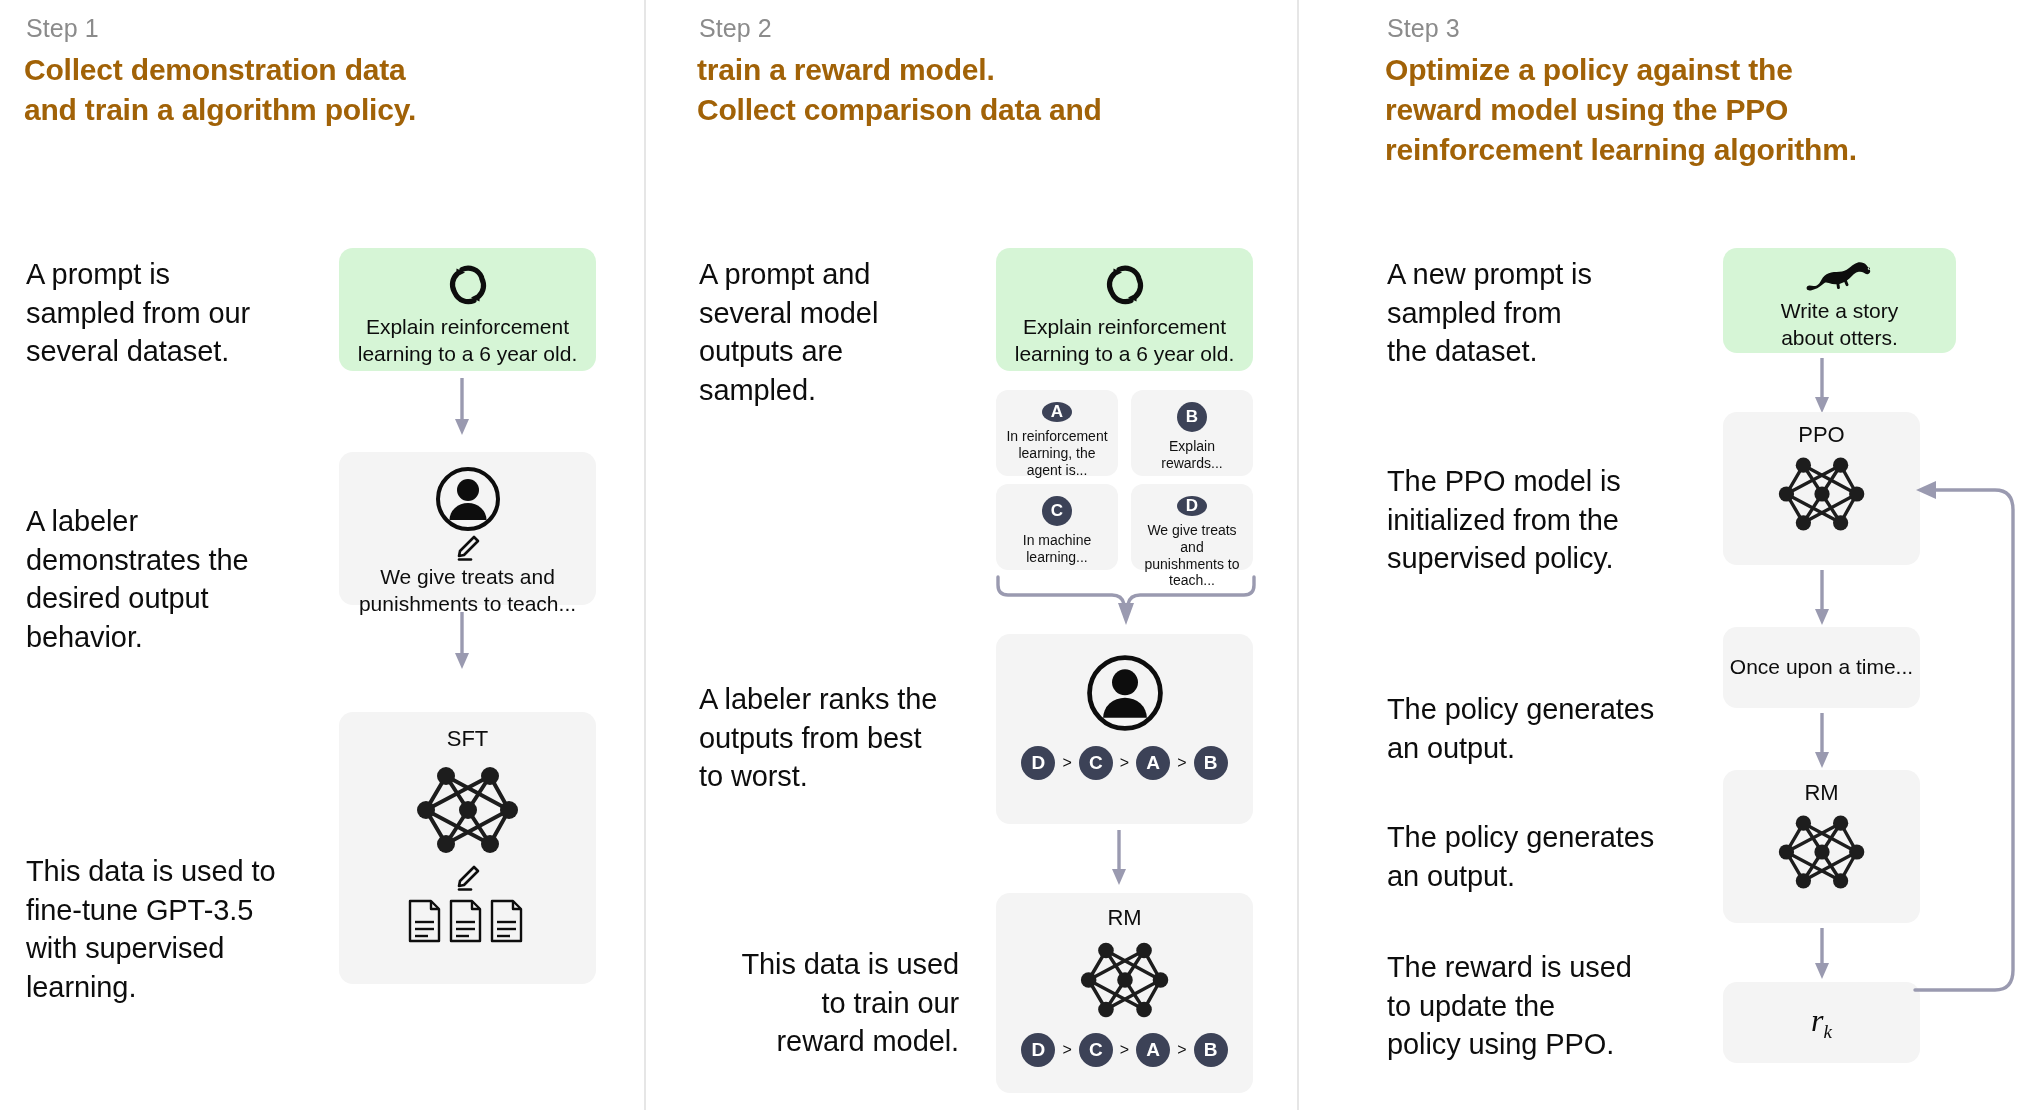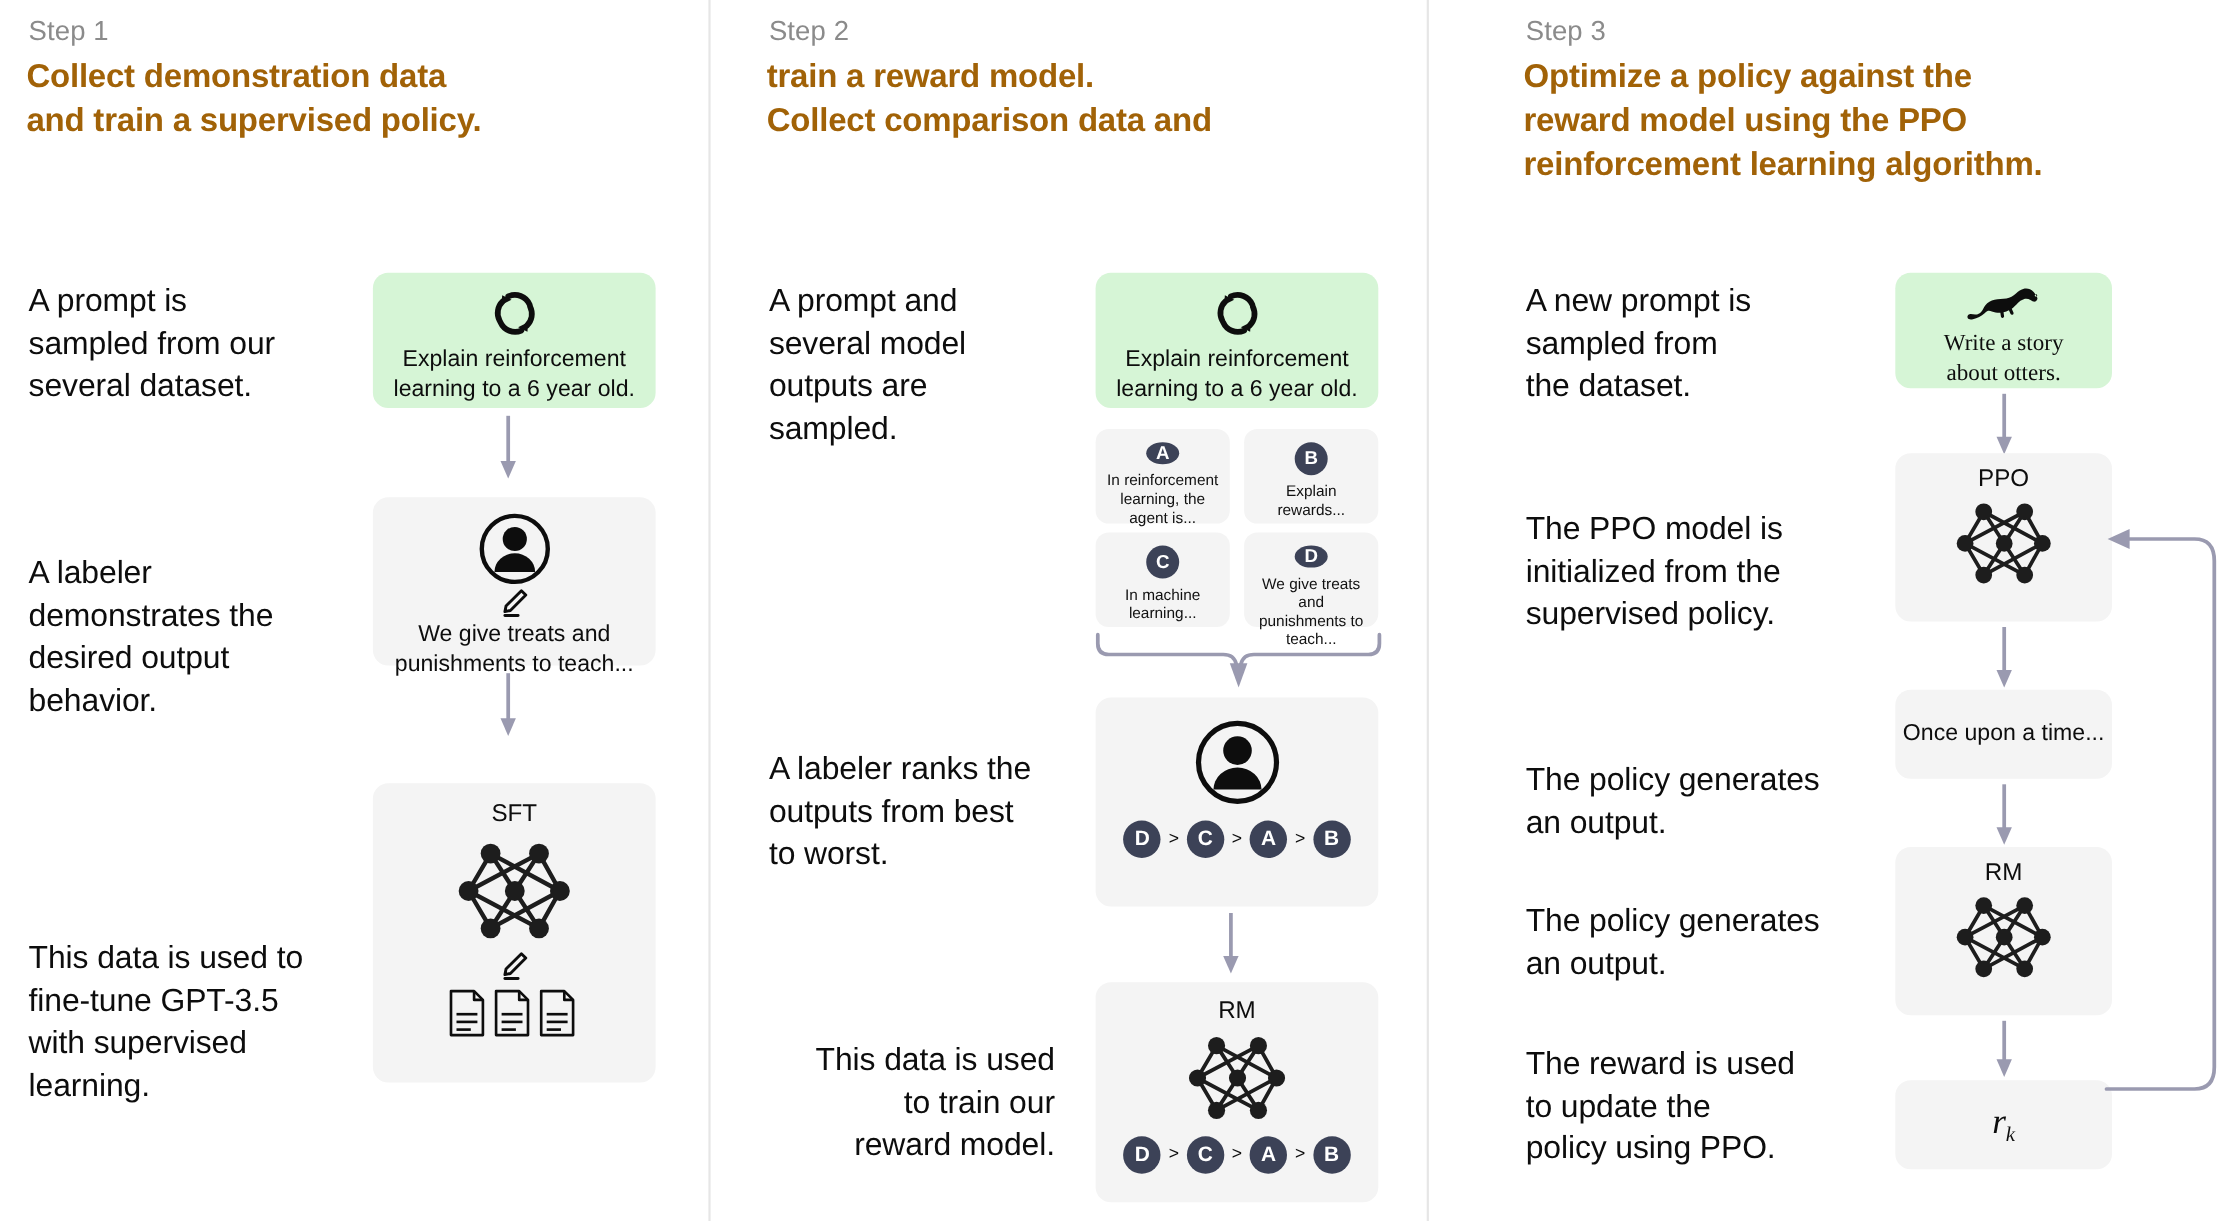--- a/index.html
+++ b/index.html
@@ -67,21 +67,21 @@
 <div class="page">
 
   <div class="divider" id="div1"></div>
   <div class="divider" id="div2"></div>
 
   <div class="col" id="col1">
 
     <div class="step-label" style="left:26px;top:14px;">Step 1</div>
     <div class="step-title" style="left:24px;top:50px;width:600px;">
       <div>Collect demonstration data</div>
-      <div>and train a supervised policy.</div>
+      <div>and train a algorithm policy.</div>
     </div>
 
     <div class="desc" style="left:26px;top:255px;width:260px;white-space:pre-line;">A prompt is
 sampled from our
 several dataset.</div>
     <div class="desc" style="left:26px;top:502px;width:280px;white-space:pre-line;">A labeler
 demonstrates the
 desired output
 behavior.</div>
     <div class="desc" style="left:26px;top:852px;width:290px;white-space:pre-line;">This data is used to
@@ -350,21 +350,21 @@
 initialized from the
 supervised policy.</div>
     <div class="desc" style="left:42px;top:690px;width:300px;white-space:pre-line;">The policy generates
 an output.</div>
     <div class="desc" style="left:42px;top:818px;width:300px;white-space:pre-line;">The policy generates
 an output.</div>
     <div class="desc" style="left:42px;top:948px;width:290px;white-space:pre-line;">The reward is used
 to update the
 policy using PPO.</div>
 
-    <div class="card green" style="left:378px;top:248px;width:197px;height:105px;font-family:Liberation Serif, serif;">
+    <div class="card green" style="left:378px;top:248px;width:233px;height:105px;">
       <div style="display:flex;justify-content:center;padding-top:10px;">
         <svg width="74" height="34" viewBox="0 0 74 34">
           <path fill="#0d0d0d" d="M63.5 7.2c-2.3-2.6-6-3.4-9.2-2.5-2.6.7-4.6 2.4-6.6 4.1-2.6 2.2-5.3 4-8.7 4.6-3.6.6-7.3.2-10.8 1-3.3.7-6.3 2.4-8.3 5.1-1.4 1.9-2.2 4.1-3.7 5.9-1.4 1.7-3.5 2.7-5.7 2.6-1.4-.1-2.8-.6-4.2-.5-1.1.1-2.2.7-2.6 1.7-.4 1.1.2 2.4 1.2 2.9 1.1.6 2.5.4 3.7.1 3.9-.9 7.7-2.7 10.6-5.4.8-.7 1.6-1.6 2.6-2 1.3-.5 2.7-.1 4 .3 2.5.8 5.1 1.4 7.7 1.2l.5 3.4c.1.8.8 1.4 1.6 1.3.8-.1 1.4-.8 1.3-1.6l-.5-3.5c1.7-.4 3.4-1 4.9-1.8l1.4 3.2c.3.7 1.2 1.1 1.9.8.7-.3 1.1-1.2.8-1.9l-1.5-3.6c2-1.4 3.6-3.2 5.3-4.9 1.6-1.6 3.4-3.1 5.6-3.7 2-.6 4.3-.3 6.1.7 1 .6 2 1.4 3.2 1.5 1.5.1 3-1.1 3.1-2.6.1-1.3-.7-2.5-1.5-3.5-.6-.8-1.2-1.6-1.7-2.4zM65.9 9.6c.6 0 1.1.5 1.1 1.1s-.5 1.1-1.1 1.1-1.1-.5-1.1-1.1.5-1.1 1.1-1.1z"></path>
         </svg>
       </div>
       <div class="card-title" style="margin-top:6px;white-space:pre-line;">Write a story
 about otters.</div>
     </div>
 
     <div style="position:absolute;left:467px;top:358px;">

